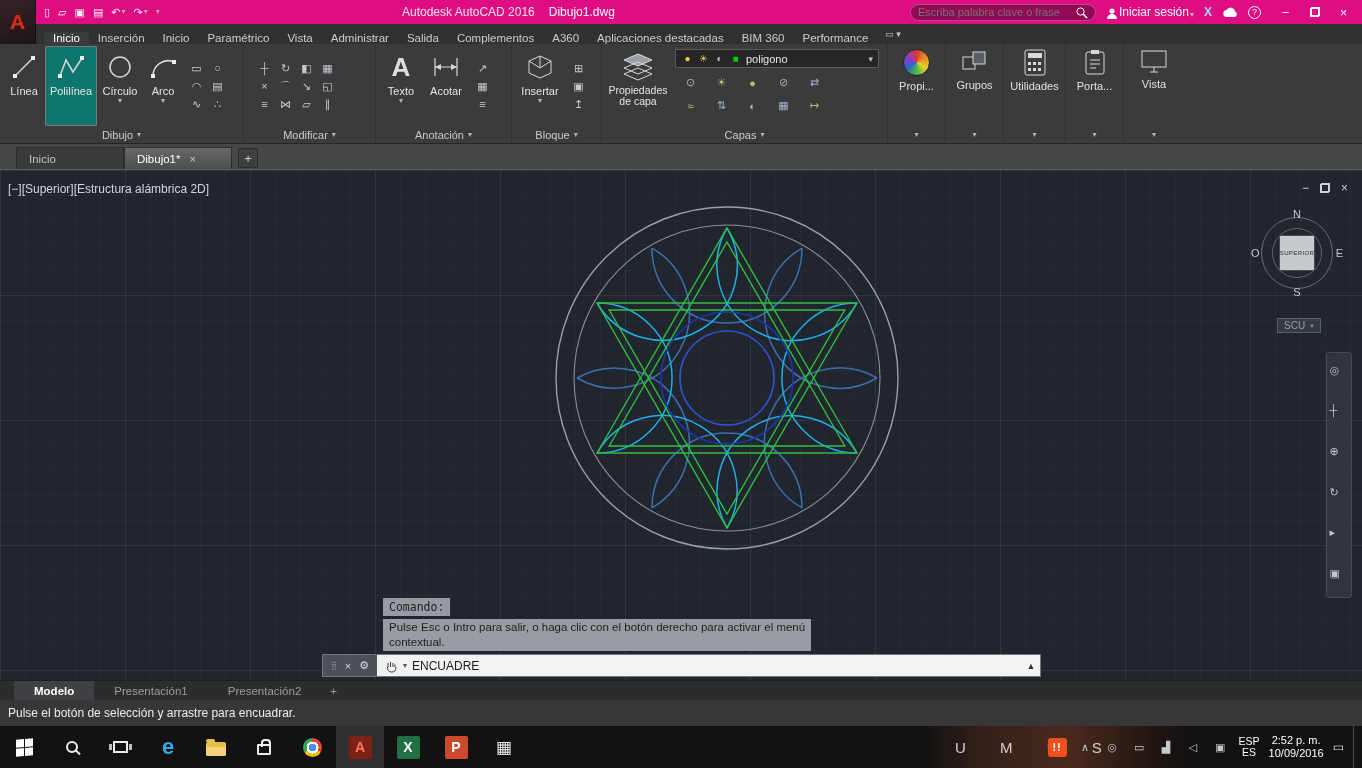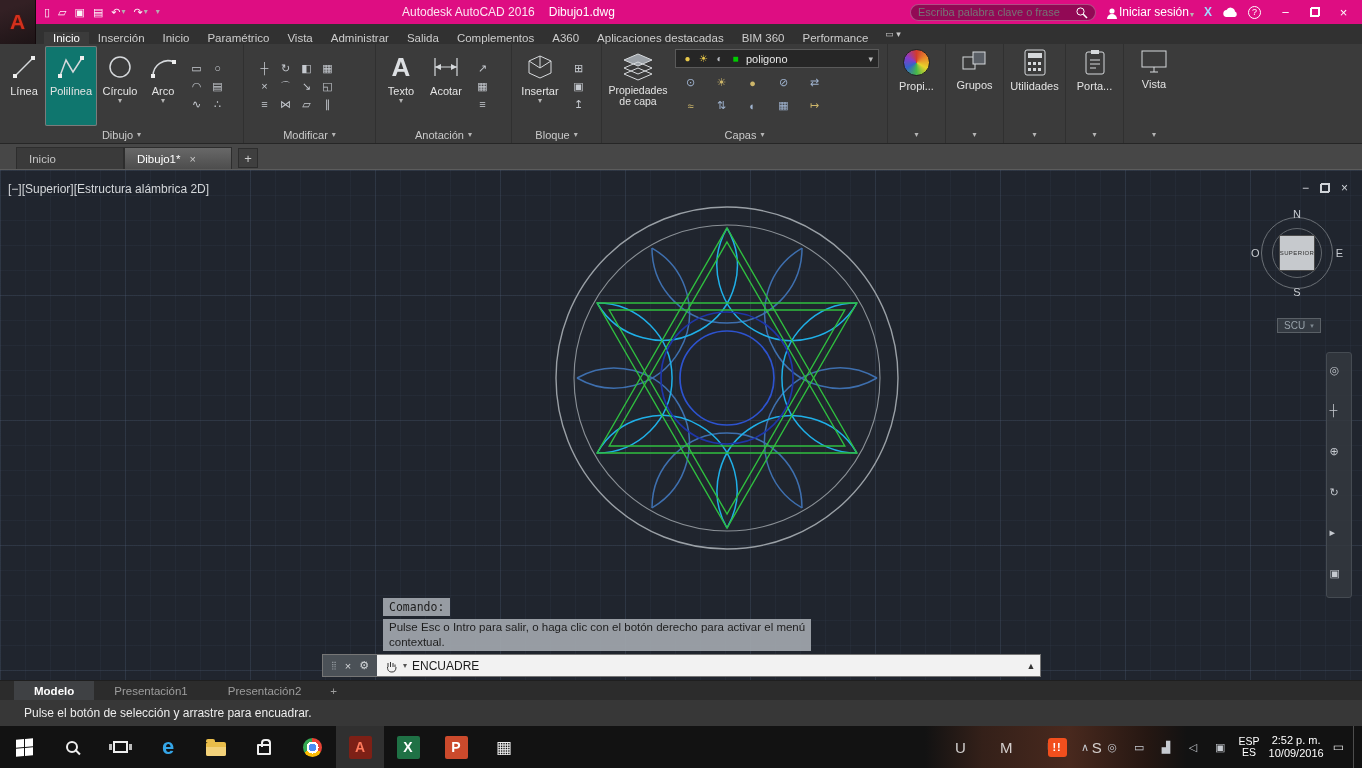--- a/index.html
+++ b/index.html
@@ -93,21 +93,21 @@
 .cmd-left .grip{font-size:8px;color:#9aa0a6}
 .cmd-main{flex:1;display:flex;align-items:center;gap:5px;padding-left:7px;color:#1b1b1b;font-size:12px}
 .cmd-main .dd{color:#555}
 .cmd-toggle{width:18px;display:flex;align-items:center;justify-content:center;color:#333;font-size:9px}
 
 
 .layoutbar{height:20px;background:#2c2c2c;display:flex;align-items:stretch;padding-left:14px;font-size:11.5px;border-top:1px solid #1f1f1f}
 .ltab{display:flex;align-items:center;padding:0 20px;color:#9d9d9d}
 .ltab.active{background:#3f4144;color:#fff;font-weight:bold}
 .lplus{display:flex;align-items:center;padding:0 9px;color:#9d9d9d}
-.statusbar{height:26px;background:#373737;color:#ededed;display:flex;align-items:center;padding-left:24px;font-size:12px}
+.statusbar{height:26px;background:#373737;color:#ededed;display:flex;align-items:center;padding-left:8px;font-size:12px}
 
 
 .taskbar{position:relative;height:42px;background:#121212;display:flex;align-items:stretch}
 .wallzone{position:absolute;left:925px;width:262px;top:0;bottom:0;background:linear-gradient(90deg,#121212,#342019 22%,#49291e 55%,#251712 85%,#121212);display:flex;align-items:center;padding-left:30px;letter-spacing:15px;color:rgba(255,255,255,.78);font-size:15px}
 .tb-apps{display:flex;position:relative;z-index:2}
 .tb-app{width:48px;display:flex;align-items:center;justify-content:center}
 .tb-app.active{background:rgba(255,255,255,.13)}
 .ic-win{display:grid;grid-template-columns:8px 8px;grid-template-rows:8px 8px;gap:1px;transform:skewY(-5deg)}
 .ic-win i{background:#fff}
 .ic-search{width:12px;height:12px;border:2px solid #eee;border-radius:50%;position:relative}

